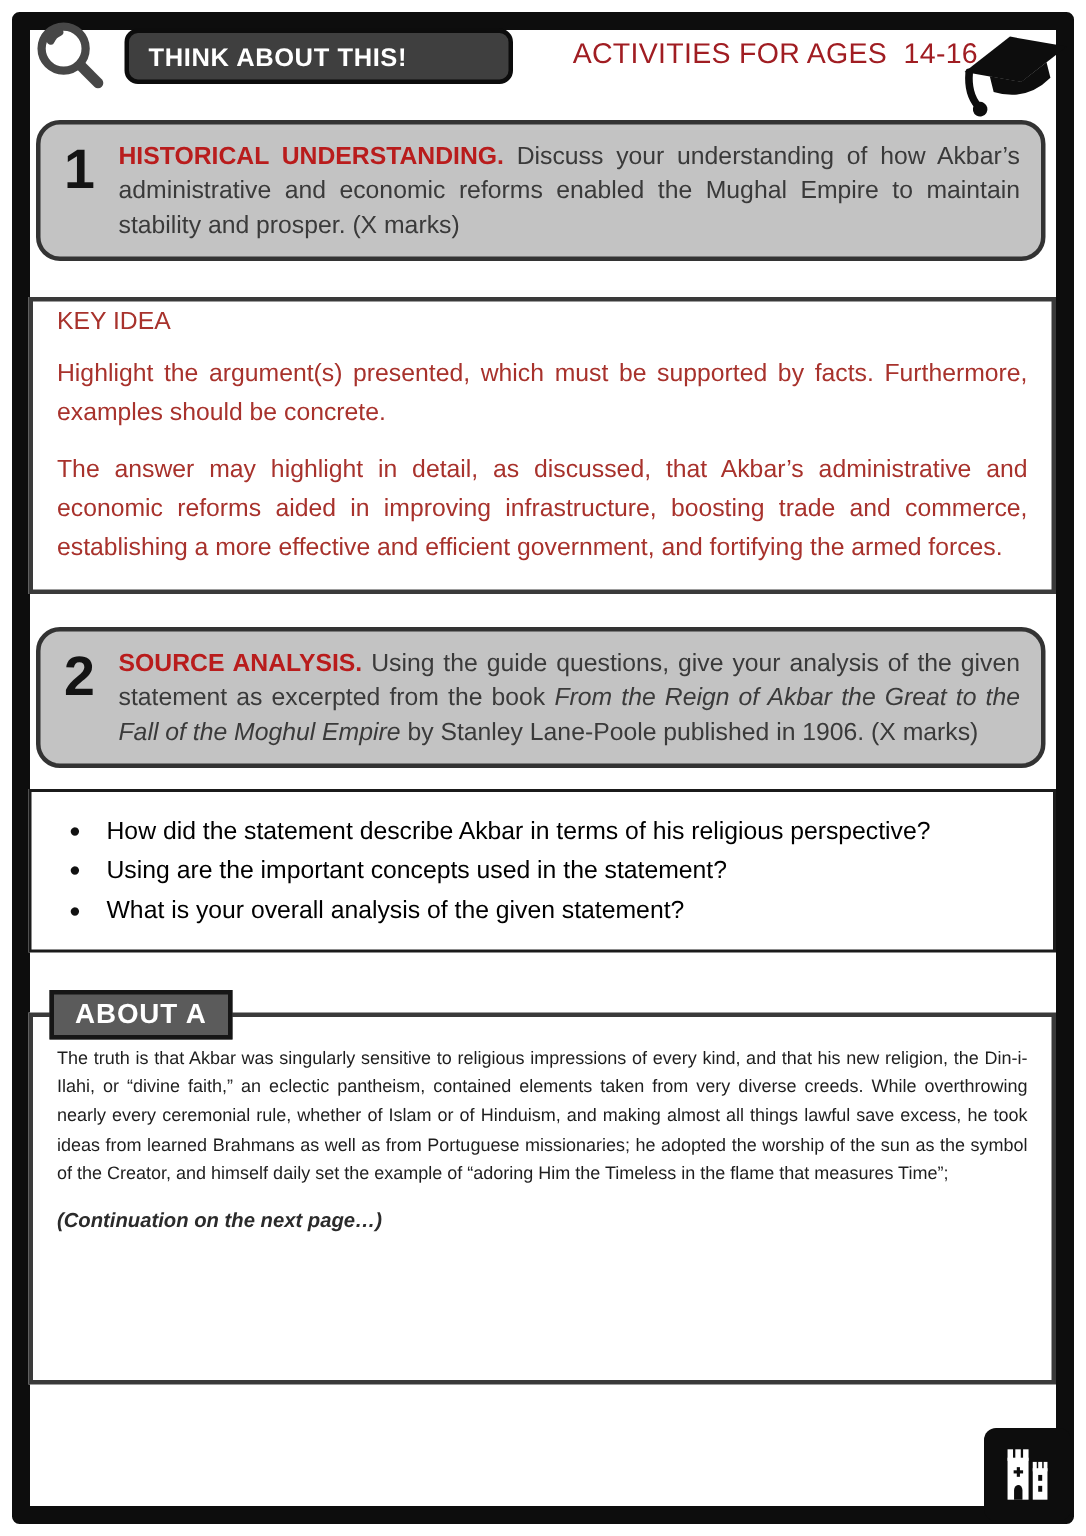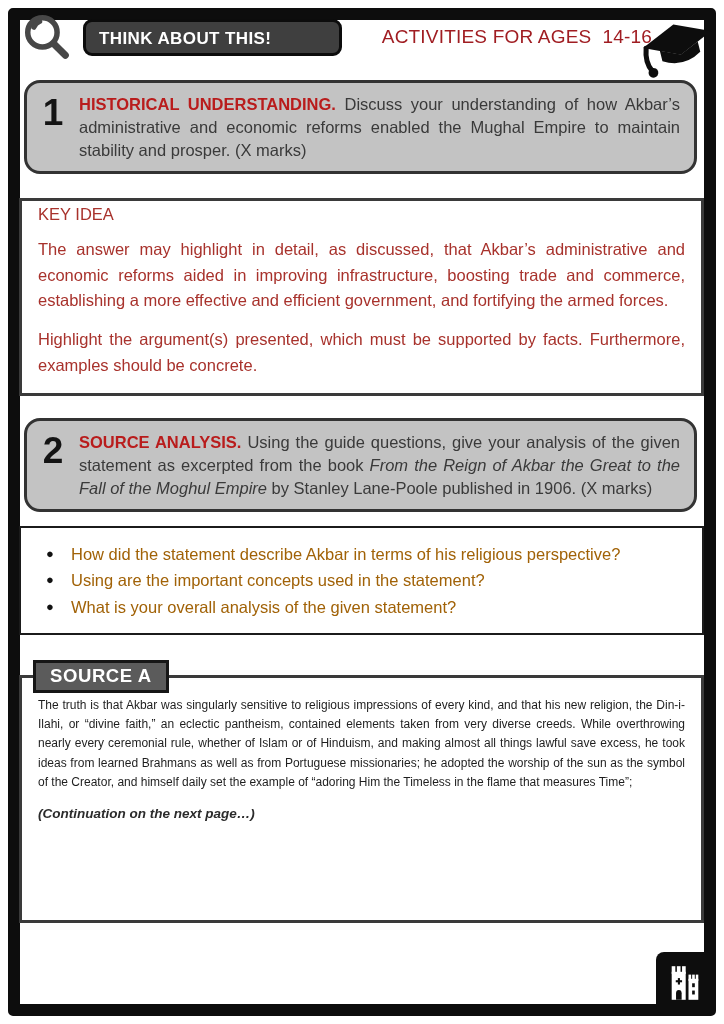--- a/index.html
+++ b/index.html
@@ -53,21 +53,21 @@
   .keyidea .ki-title{font-size:16.5px;margin:2px 0 0;}
   .keyidea p{font-size:16.5px;line-height:1.55;text-align:justify;margin:13px 0 0;}
 
   
   .questions{
     border:2px solid #1b1b1b;margin-top:14px;padding:13px 18px 13px 8px;
     box-sizing:border-box;background:#ffffff;
   }
   .qrow{display:flex;}
   .qrow .dot{width:42px;flex:none;text-align:center;font-size:13px;line-height:26px;color:#111;}
-  .qrow .qtxt{font-size:16.5px;line-height:1.58;color:#a16207;text-align:justify;flex:1;}
+  .qrow .qtxt{font-size:16.5px;line-height:1.58;color:#000000;text-align:justify;flex:1;}
 
   
   .source{
     position:relative;border:3px solid #3a3a3a;margin-top:40px;margin-bottom:4px;
     padding:18px 16px 12px;box-sizing:border-box;background:#ffffff;min-height:248px;
   }
   .source-label{
     position:absolute;top:-18px;left:11px;background:#5b5b5b;border:3px solid #161616;
     color:#ffffff;font-weight:bold;font-size:18.5px;letter-spacing:.6px;
     padding:2px 14px 3px;
@@ -106,22 +106,22 @@
     <div class="ages">ACTIVITIES FOR AGES  14-16</div>
   </div>
 
   <div class="activity a1">
     <div class="num">1</div>
     <div class="txt"><span class="lead">HISTORICAL UNDERSTANDING.</span><span> Discuss your understanding of how Akbar’s administrative and economic reforms enabled the Mughal Empire to maintain stability and prosper. (X marks)</span></div>
   </div>
 
   <div class="keyidea">
     <div class="ki-title">KEY IDEA</div>
+    <p>Highlight the argument(s) presented, which must be supported by facts. Furthermore, examples should be concrete.</p>
     <p>The answer may highlight in detail, as discussed, that Akbar’s administrative and economic reforms aided in improving infrastructure, boosting trade and commerce, establishing a more effective and efficient government, and fortifying the armed forces.</p>
-    <p>Highlight the argument(s) presented, which must be supported by facts. Furthermore, examples should be concrete.</p>
   </div>
 
   <div class="activity a2">
     <div class="num">2</div>
     <div class="txt"><span class="lead">SOURCE ANALYSIS.</span><span> Using the guide questions, give your analysis of the given statement as excerpted from the book </span><span class="booktitle">From the Reign of Akbar the Great to the Fall of the Moghul Empire</span><span> by Stanley Lane-Poole published in 1906. (X marks)</span></div>
   </div>
 
   <div class="questions">
     <div class="qrow">
       <span class="dot">●</span>
@@ -131,21 +131,21 @@
       <span class="dot">●</span>
       <span class="qtxt">Using are the important concepts used in the statement?</span>
     </div>
     <div class="qrow">
       <span class="dot">●</span>
       <span class="qtxt">What is your overall analysis of the given statement?</span>
     </div>
   </div>
 
   <div class="source">
-    <div class="source-label">SOURCE A</div>
+    <div class="source-label">ABOUT A</div>
     <div class="source-text">The truth is that Akbar was singularly sensitive to religious impressions of every kind, and that his new religion, the Din-i-Ilahi, or “divine faith,” an eclectic pantheism, contained elements taken from very diverse creeds. While overthrowing nearly every ceremonial rule, whether of Islam or of Hinduism, and making almost all things lawful save excess, he took ideas from learned Brahmans as well as from Portuguese missionaries; he adopted the worship of the sun as the symbol of the Creator, and himself daily set the example of “adoring Him the Timeless in the flame that measures Time”;</div>
     <div class="continuation">(Continuation on the next page…)</div>
   </div>
 
 </div>
 
 <span class="cap-icon">
   <svg viewBox="0 0 44 40" width="86" height="78">
     <g transform="rotate(-14 22 18)">
       <path d="M22 6 L40 14 L22 22 L4 14 Z" fill="#0d0d0d"></path>

